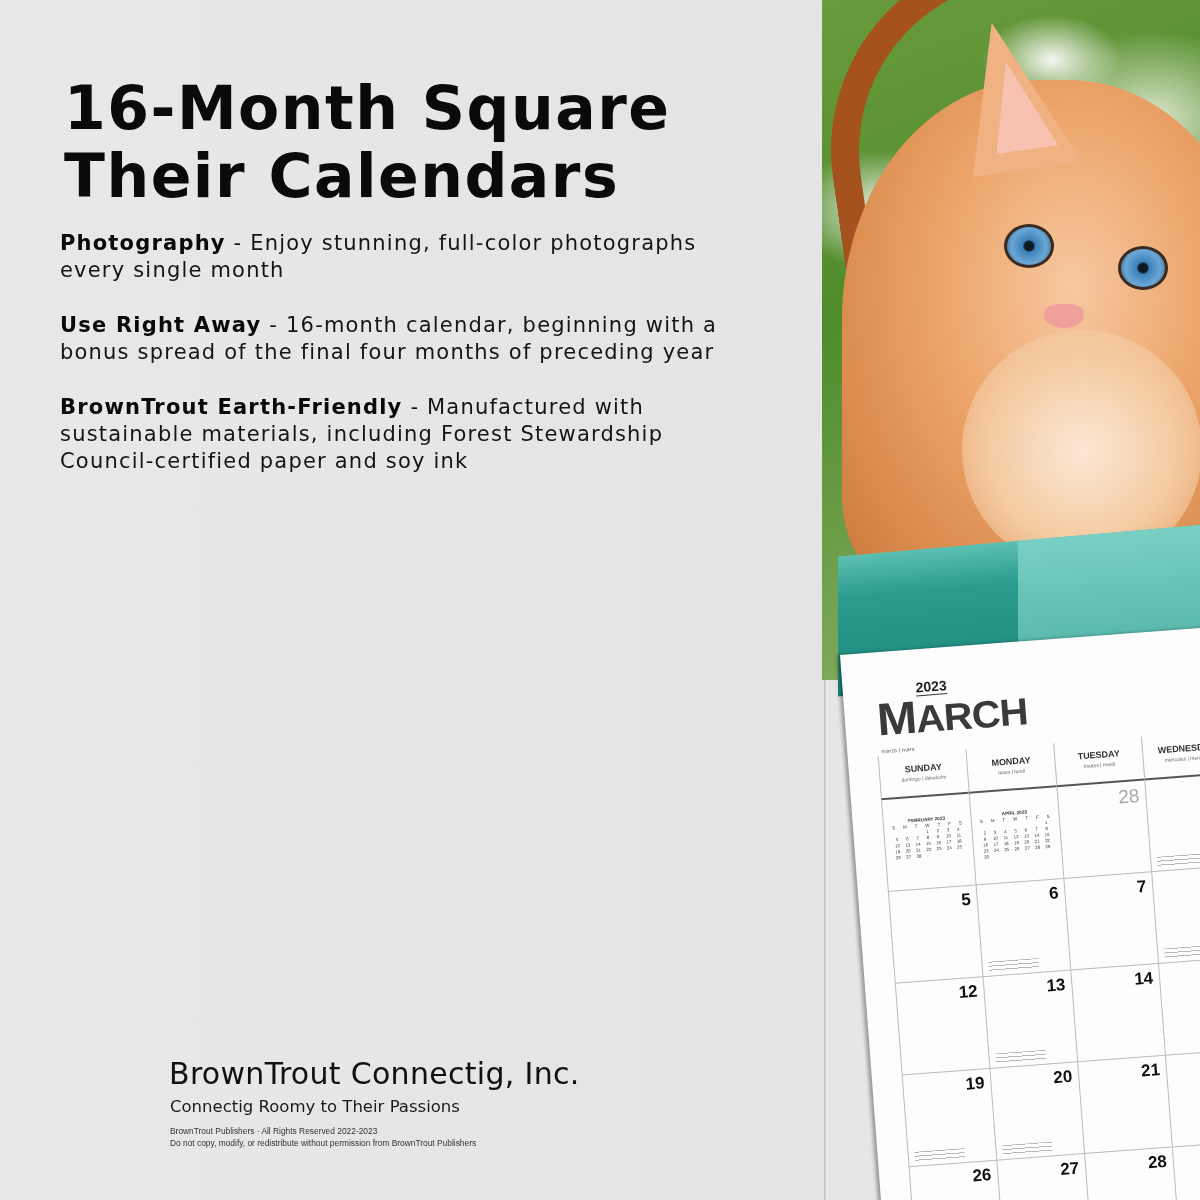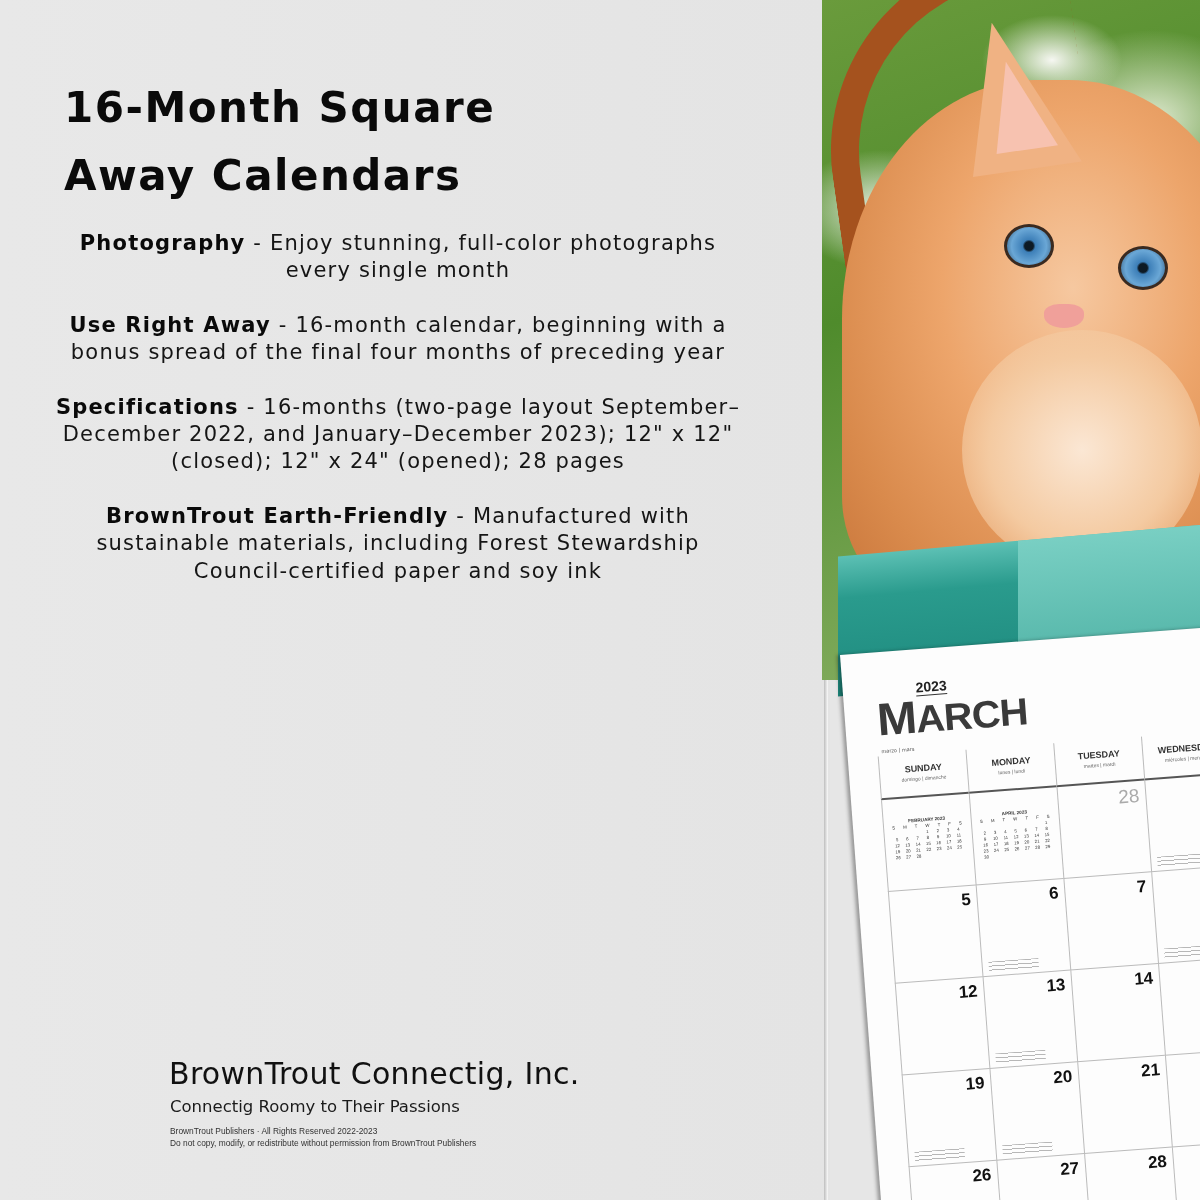--- a/index.html
+++ b/index.html
@@ -10,24 +10,24 @@
       font-family: "DejaVu Sans", sans-serif;
       color: #111;
     }
     .left-panel {
       position: absolute; left: 0; top: 0; width: 830px; height: 1200px;
       background: linear-gradient(90deg, #e8e8e8 0%, #e4e4e4 100%);
     }
     .title {
       position: absolute; left: 64px; top: 74px;
       font-family: "DejaVu Sans", sans-serif; font-weight: bold;
-      font-size: 42px; line-height: 68px; letter-spacing: 1.5px; color: #0a0a0a;
+      font-size: 60px; line-height: 68px; letter-spacing: 1.5px; color: #0a0a0a;
     }
     .features {
-      position: absolute; left: 48px; top: 230px; width: 700px; text-align: center;
+      position: absolute; left: 60px; top: 230px; width: 700px;
     }
     .feature {
       font-size: 21px; line-height: 27.4px; letter-spacing: 1.2px; color: #151515;
       margin-bottom: 27px; font-family: "DejaVu Sans", sans-serif;
     }
     .feature .ft-title { font-weight: bold; color: #0a0a0a; }
     .logo-box {
       position: absolute; left: 66px; top: 1062px; width: 86px; height: 86px;
       background: #e3141b; border-radius: 6px; overflow: hidden;
     }
@@ -157,27 +157,26 @@
       position: absolute; left: 824px; top: 0; width: 4px; height: 1200px;
       background: linear-gradient(90deg, #bdbdbd, #fafafa);
     }
   </style>
 </head>
 <body>
 
 <div class="left-panel">
   <h1 class="title">
     <span>16-Month Square</span><br>
-    <span>Away Calendars</span>
+    <span>Their Calendars</span>
   </h1>
 
   <div class="features">
     <p class="feature"><span class="ft-title">Photography</span><span> - Enjoy stunning, full-color photographs every single month</span></p>
     <p class="feature"><span class="ft-title">Use Right Away</span><span> - 16-month calendar, beginning with a bonus spread of the final four months of preceding year</span></p>
-    <p class="feature"><span class="ft-title">Specifications</span><span> - 16-months (two-page layout September–December 2022, and January–December 2023); 12" x 12" (closed); 12" x 24" (opened); 28 pages</span></p>
     <p class="feature"><span class="ft-title">BrownTrout Earth-Friendly</span><span> - Manufactured with sustainable materials, including Forest Stewardship Council-certified paper and soy ink</span></p>
   </div>
 
   <div class="publisher-name">BrownTrout Connectig, Inc.</div>
   <div class="publisher-tagline">Connectig Roomy to Their Passions</div>
   <div class="copyright">
     <div>BrownTrout Publishers · All Rights Reserved 2022-2023</div>
     <div>Do not copy, modify, or redistribute without permission from BrownTrout Publishers</div>
   </div>
 </div>

